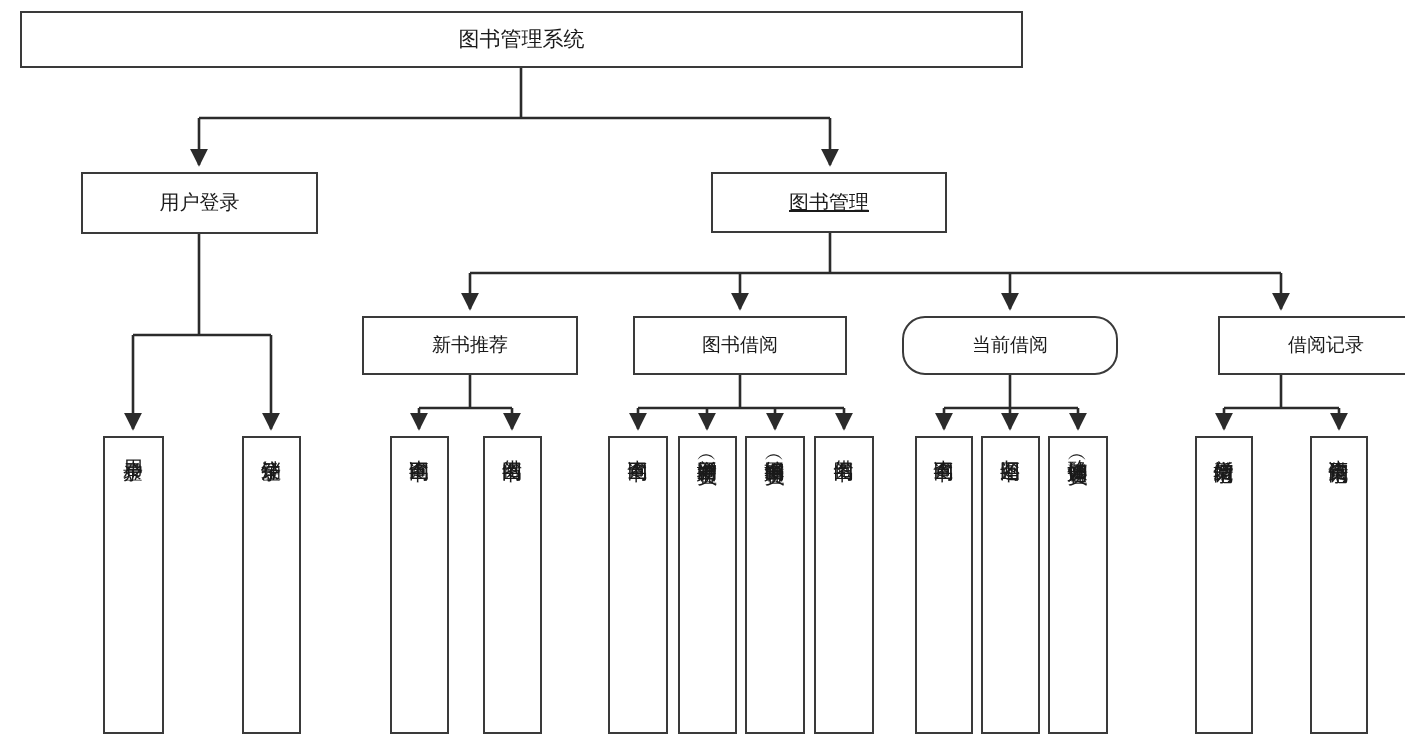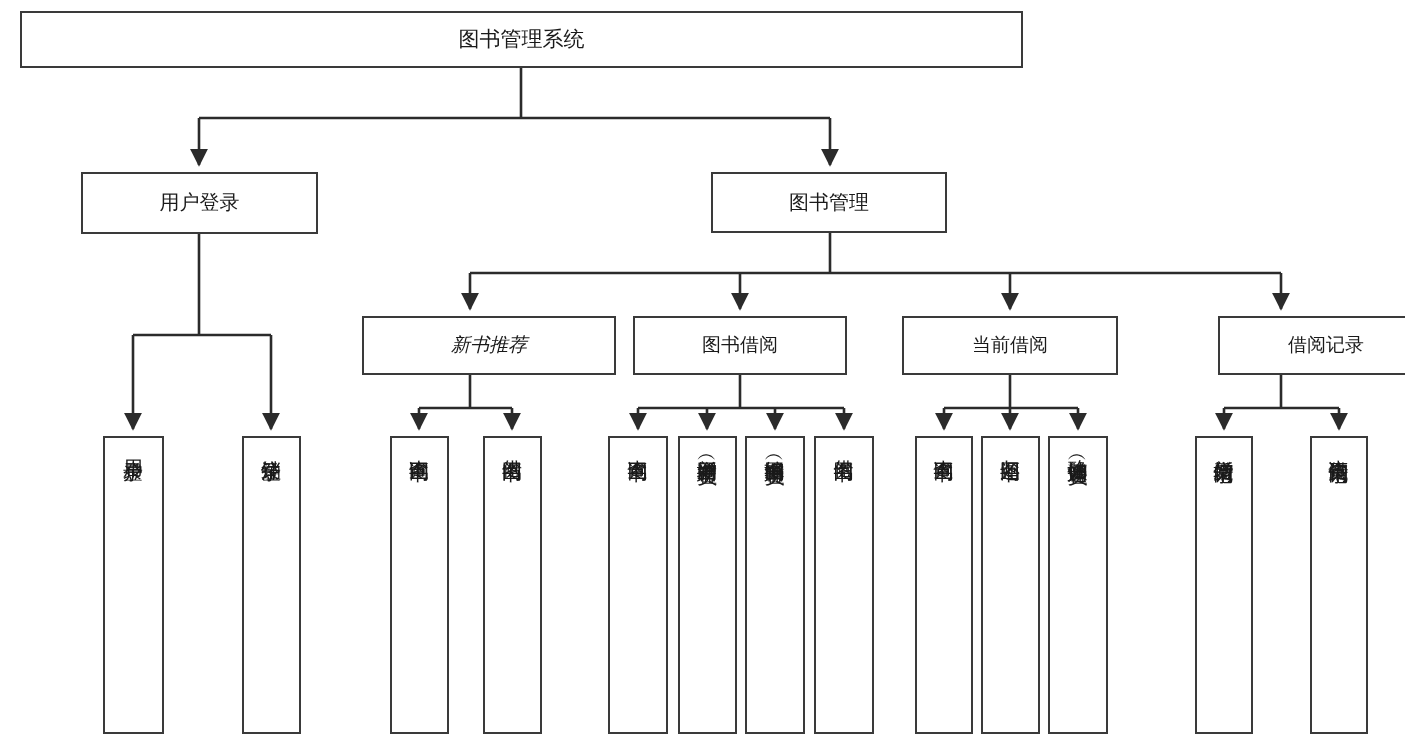--- a/index.html
+++ b/index.html
@@ -123,31 +123,31 @@
     </g>
   </svg>
 
   <div class="node root" style="left:20px; top:11px; width:1003px; height:57px;">
     <span>图书管理系统</span>
   </div>
 
   <div class="node lvl1" style="left:81px; top:172px; width:237px; height:62px;">
     <span>用户登录</span>
   </div>
-  <div class="node lvl1" style="left:711px; top:172px; width:236px; height:61px;">
+  <div class="node lvl1" style="left:711px; top:172px; width:236px; height:61px;text-decoration:underline;">
     <span>图书管理</span>
   </div>
 
-  <div class="node lvl2" style="left:362px; top:316px; width:254px; height:59px;font-style:italic;">
+  <div class="node lvl2" style="left:362px; top:316px; width:216px; height:59px;">
     <span>新书推荐</span>
   </div>
   <div class="node lvl2" style="left:633px; top:316px; width:214px; height:59px;">
     <span>图书借阅</span>
   </div>
-  <div class="node lvl2" style="left:902px; top:316px; width:216px; height:59px;">
+  <div class="node lvl2" style="left:902px; top:316px; width:216px; height:59px;border-radius:23px;">
     <span>当前借阅</span>
   </div>
   <div class="node lvl2" style="left:1218px; top:316px; width:216px; height:59px;">
     <span>借阅记录</span>
   </div>
 
   <div class="node leaf" style="left:103px; top:436px; width:61px; height:298px;">
     <span class="vtext">用户登录</span>
   </div>
   <div class="node leaf" style="left:242px; top:436px; width:59px; height:298px;">

